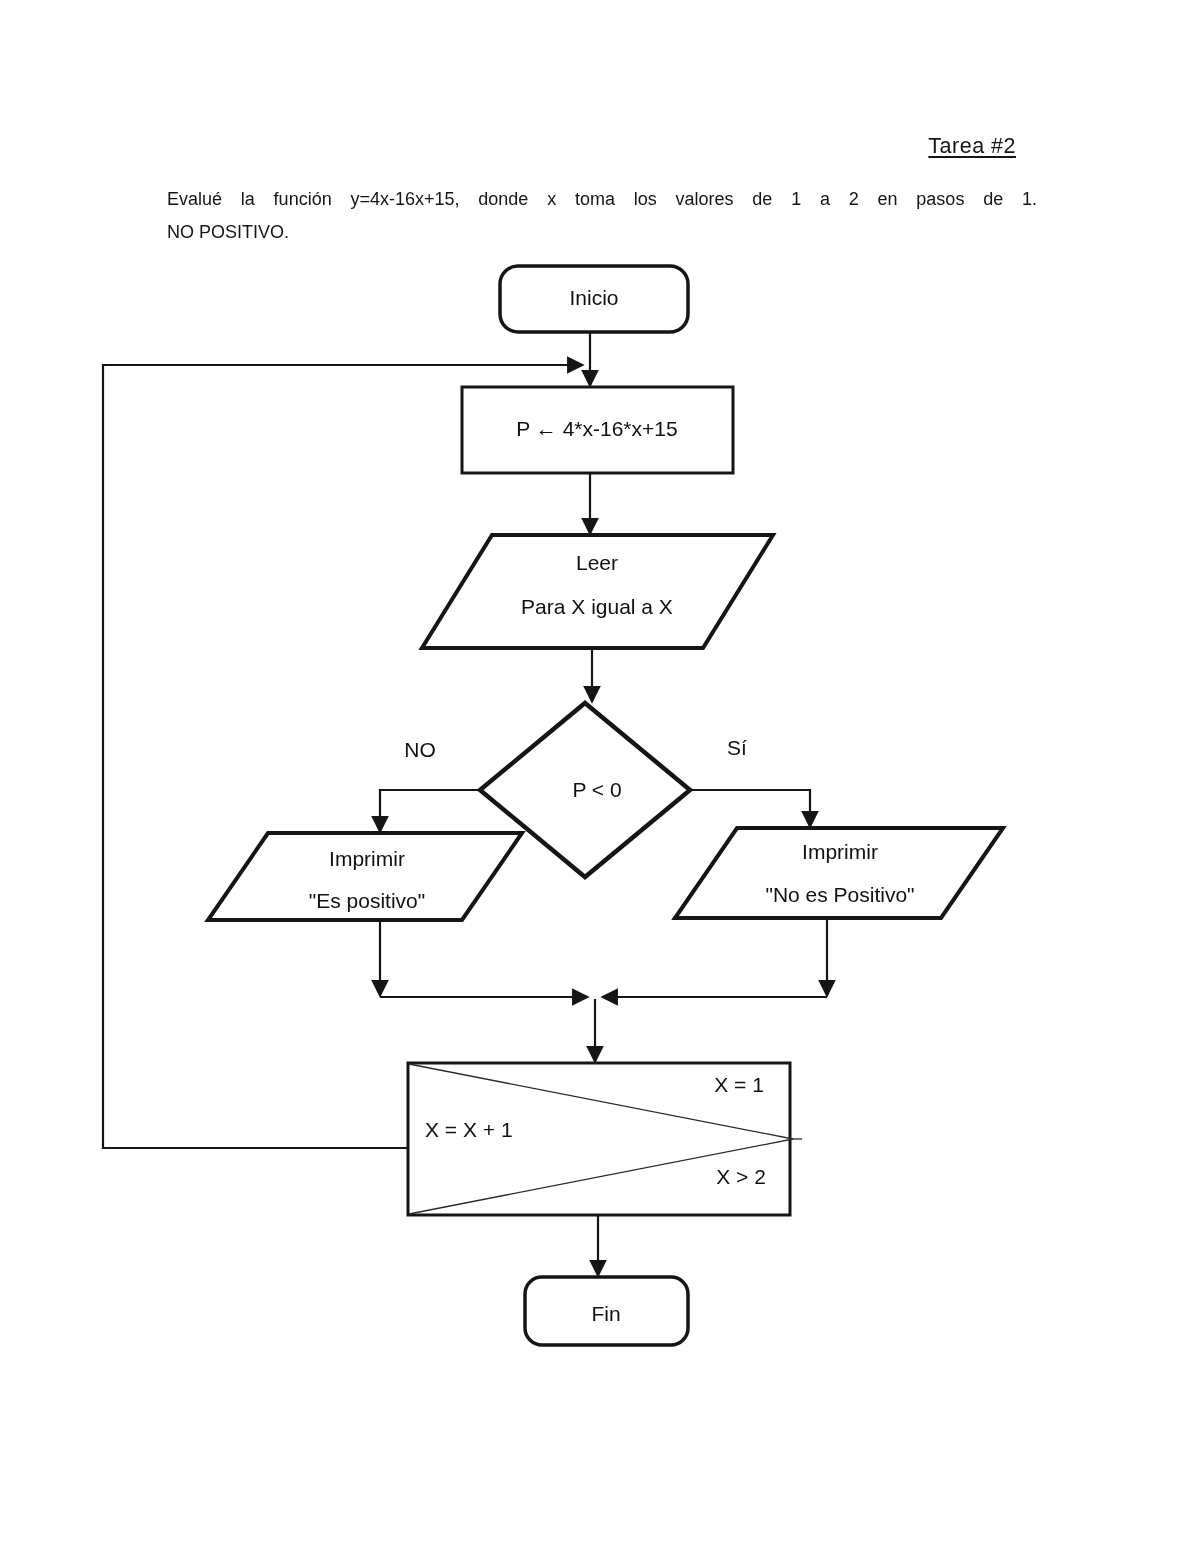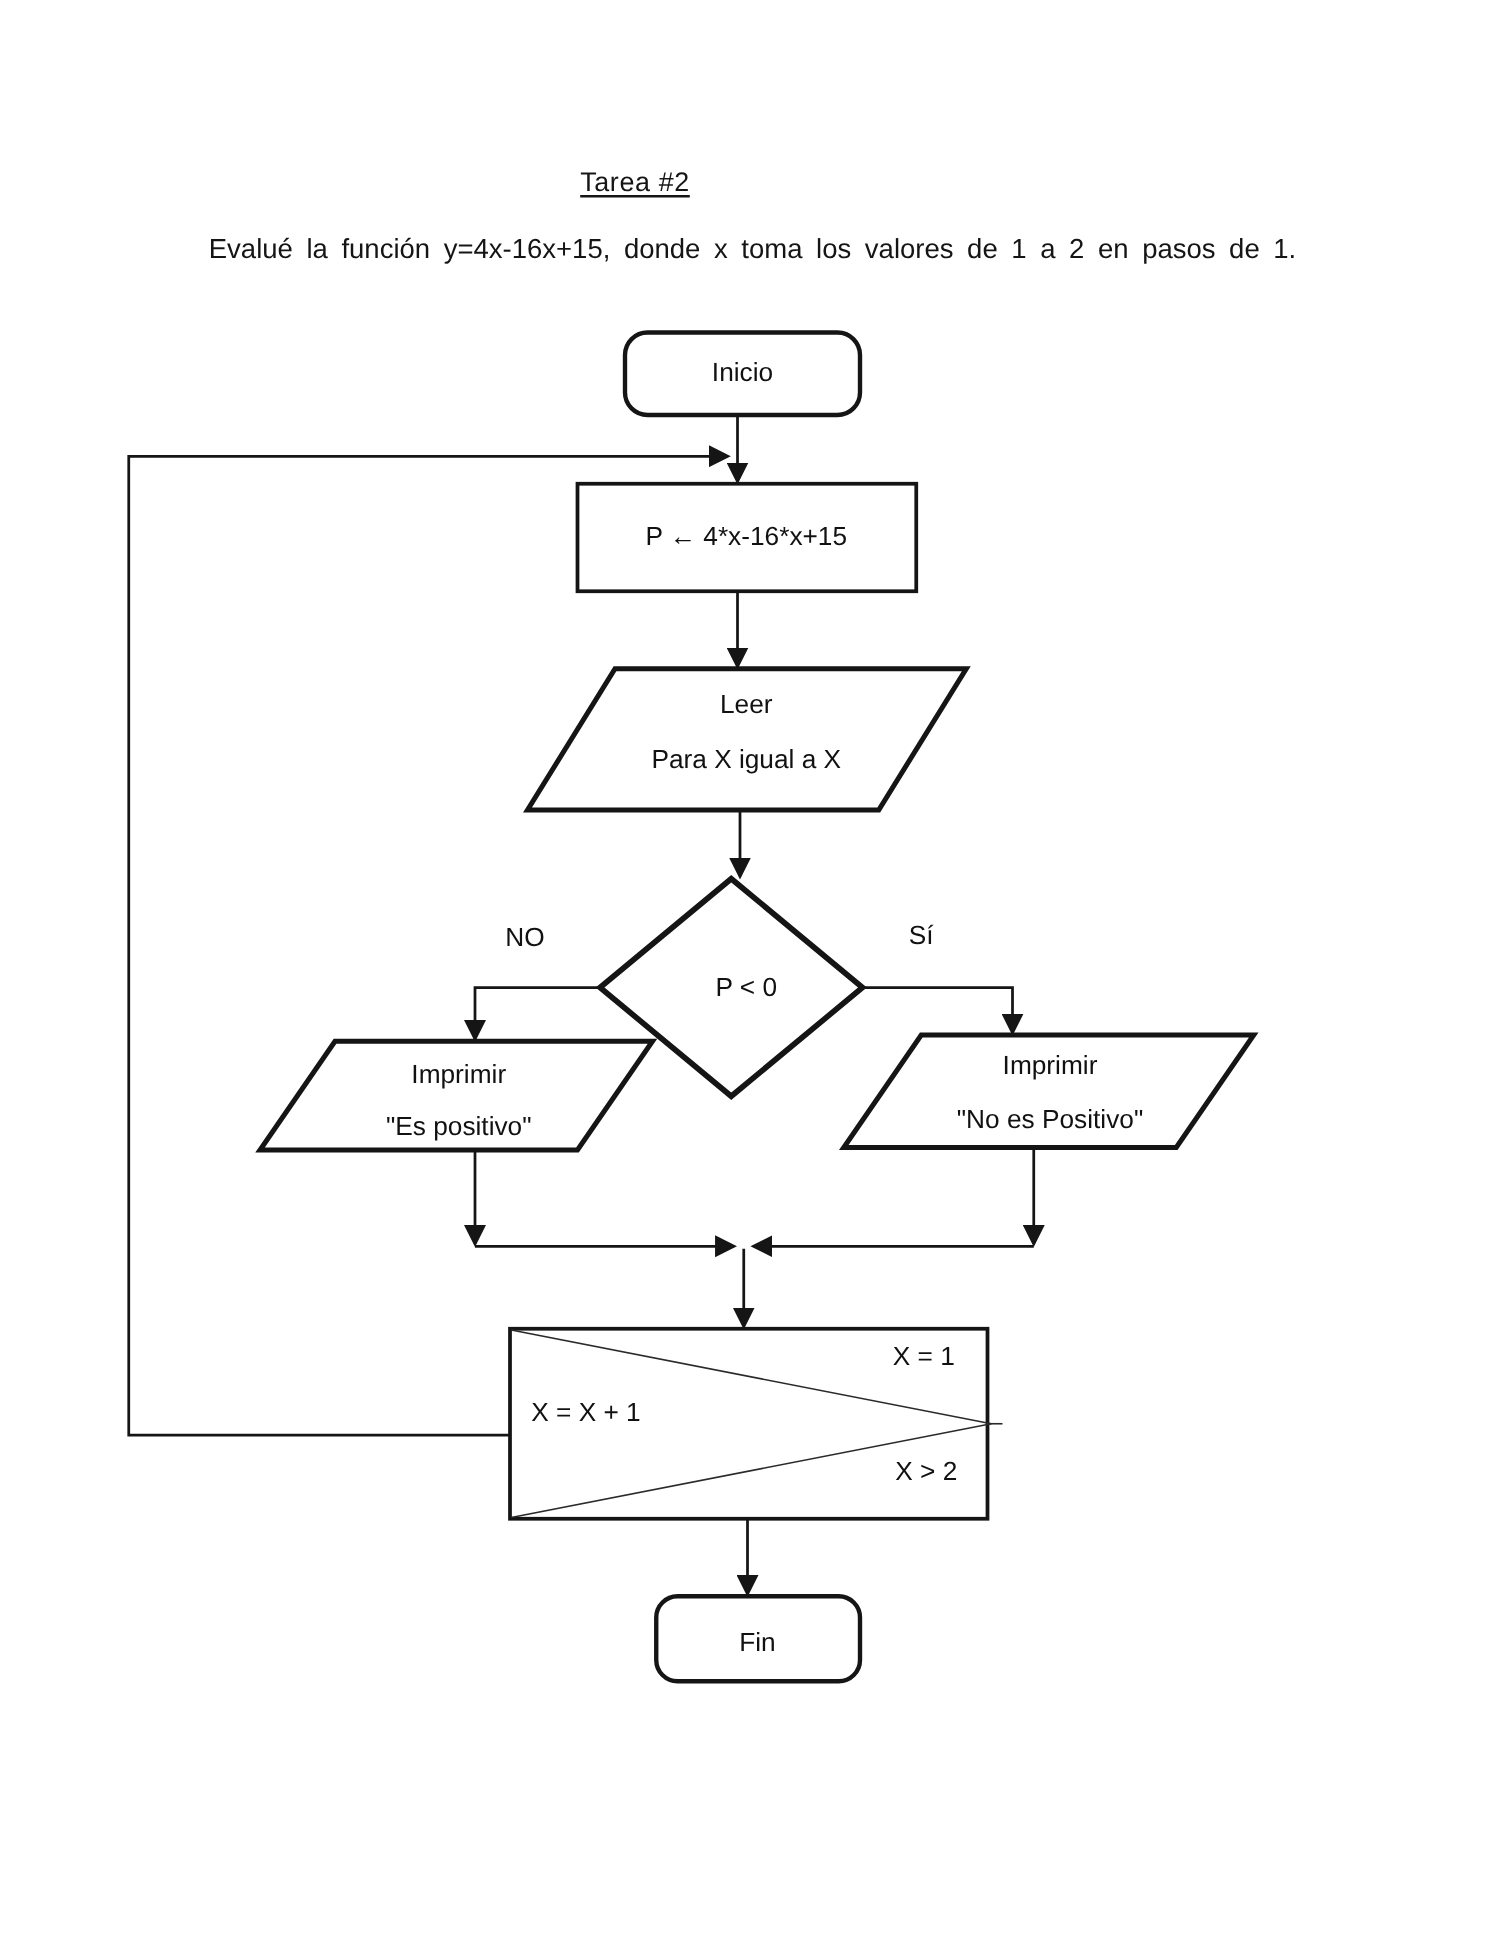--- a/index.html
+++ b/index.html
@@ -8,32 +8,32 @@
     width: 1200px;
     height: 1553px;
     background: #ffffff;
     font-family: "Liberation Sans", sans-serif;
     color: #151515;
     overflow: hidden;
   }
   .title {
     position: absolute;
     top: 134px; left: 0; width: 1016px;
-    text-align: center;
+    text-align: right;
     font-size: 21.5px;
   }
   .title-text {
     text-decoration: underline;
     text-underline-offset: 3px;
     letter-spacing: 0.5px;
   }
   .intro {
     position: absolute;
     top: 183px; left: 167px; width: 870px;
-    font-size: 22px;
+    font-size: 18px;
     line-height: 32.6px;
     white-space: nowrap;
   }
   .intro-line { text-align: justify; text-align-last: justify; }
   .intro-line.last { text-align-last: left; }
   svg.flow {
     position: absolute;
     top: 0; left: 0;
     width: 1200px; height: 1553px;
   }
@@ -50,20 +50,21 @@
 <body>
 
 <div class="page">
 
   <div class="title">
     <span class="title-text">Tarea #2</span>
   </div>
 
   <div class="intro">
     <div class="intro-line">Evalué la función y=4x-16x+15, donde x toma los valores de 1 a 2 en pasos de 1.</div>
+    <div class="intro-line last">NO POSITIVO.</div>
   </div>
 
   <svg class="flow" viewBox="0 0 1200 1553">
     <defs>
       <marker id="arrow" viewBox="0 0 10 10" refX="8.5" refY="5" markerWidth="8" markerHeight="8" orient="auto-start-reverse">
         <path d="M0,0 L10,5 L0,10 Z" fill="#151515"></path>
       </marker>
     </defs>
 
     <polyline class="conn" points="408,1148 103,1148 103,365 582,365" marker-end="url(#arrow)"></polyline>

